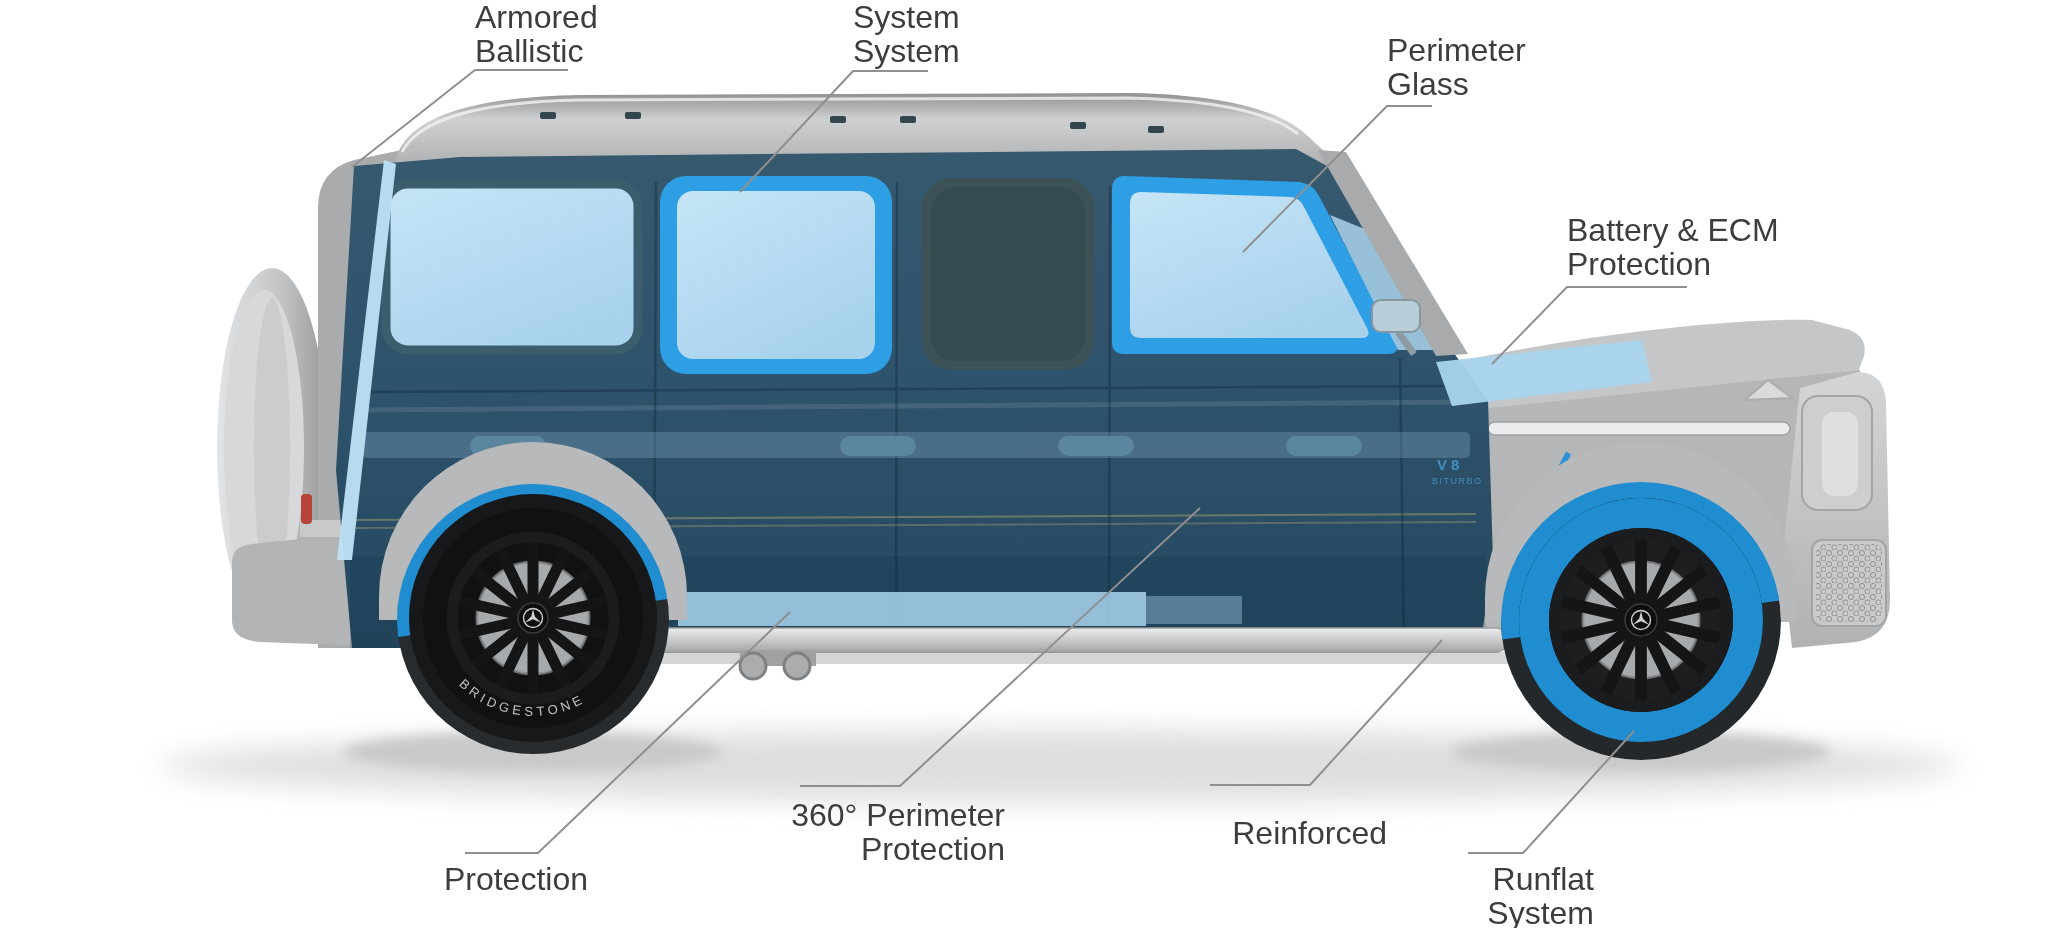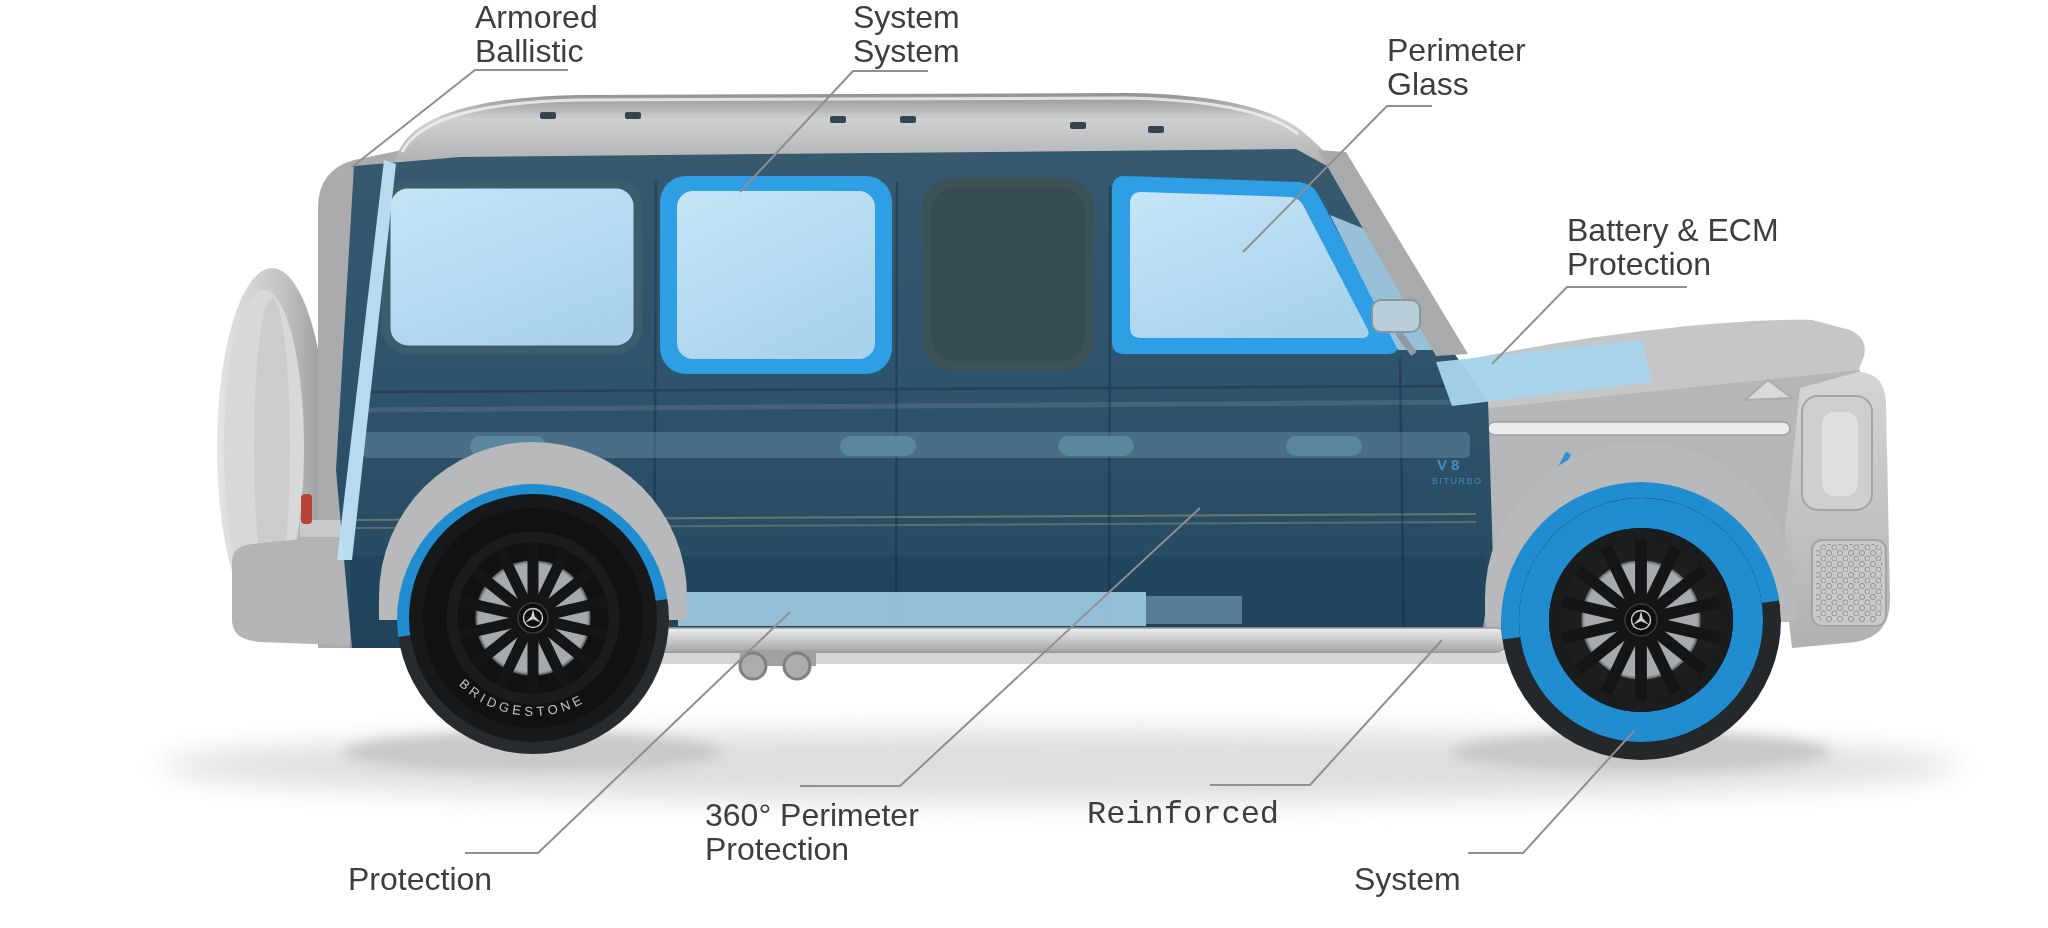--- a/index.html
+++ b/index.html
@@ -1,20 +1,20 @@
 <!DOCTYPE html>
 <html><head>
 <meta charset="utf-8">
 <style>
   html,body{margin:0;padding:0;background:#ffffff;}
   #stage{position:relative;width:2048px;height:928px;background:#ffffff;overflow:hidden;
          font-family:"Liberation Sans","DejaVu Sans",sans-serif;}
   #car-svg{position:absolute;left:0;top:0;}
   .callout{position:absolute;color:#3d3d3d;font-size:32px;line-height:34px;font-weight:400;white-space:nowrap;}
-  .callout.center{text-align:left;white-space:normal;}
+  .callout.center{text-align:right;white-space:normal;}
 </style>
 </head>
 <body>
 
 <div id="stage">
 
 <svg id="car-svg" width="2048" height="928" viewBox="0 0 2048 928">
   <defs>
     <linearGradient id="cabGrad" x1="0" y1="0" x2="0" y2="1">
       <stop offset="0" stop-color="#36596e"></stop>
@@ -266,21 +266,22 @@
 
   <div class="callout center" style="left:348px;top:862px;width:240px;">
     <div>Protection</div>
   </div>
 
   <div class="callout center" style="left:705px;top:798px;width:300px;">
     <div>360° Perimeter</div>
     <div>Protection</div>
   </div>
 
-  <div class="callout center" style="left:1087px;top:798px;width:300px;font-family:Liberation Mono, monospace;">
+  <div class="callout center" style="left:1087px;top:816px;width:300px;">
     <div>Reinforced</div>
   </div>
 
   <div class="callout center" style="left:1354px;top:862px;width:240px;">
+    <div>Runflat</div>
     <div>System</div>
   </div>
 
 </div>
 
 </body></html>

